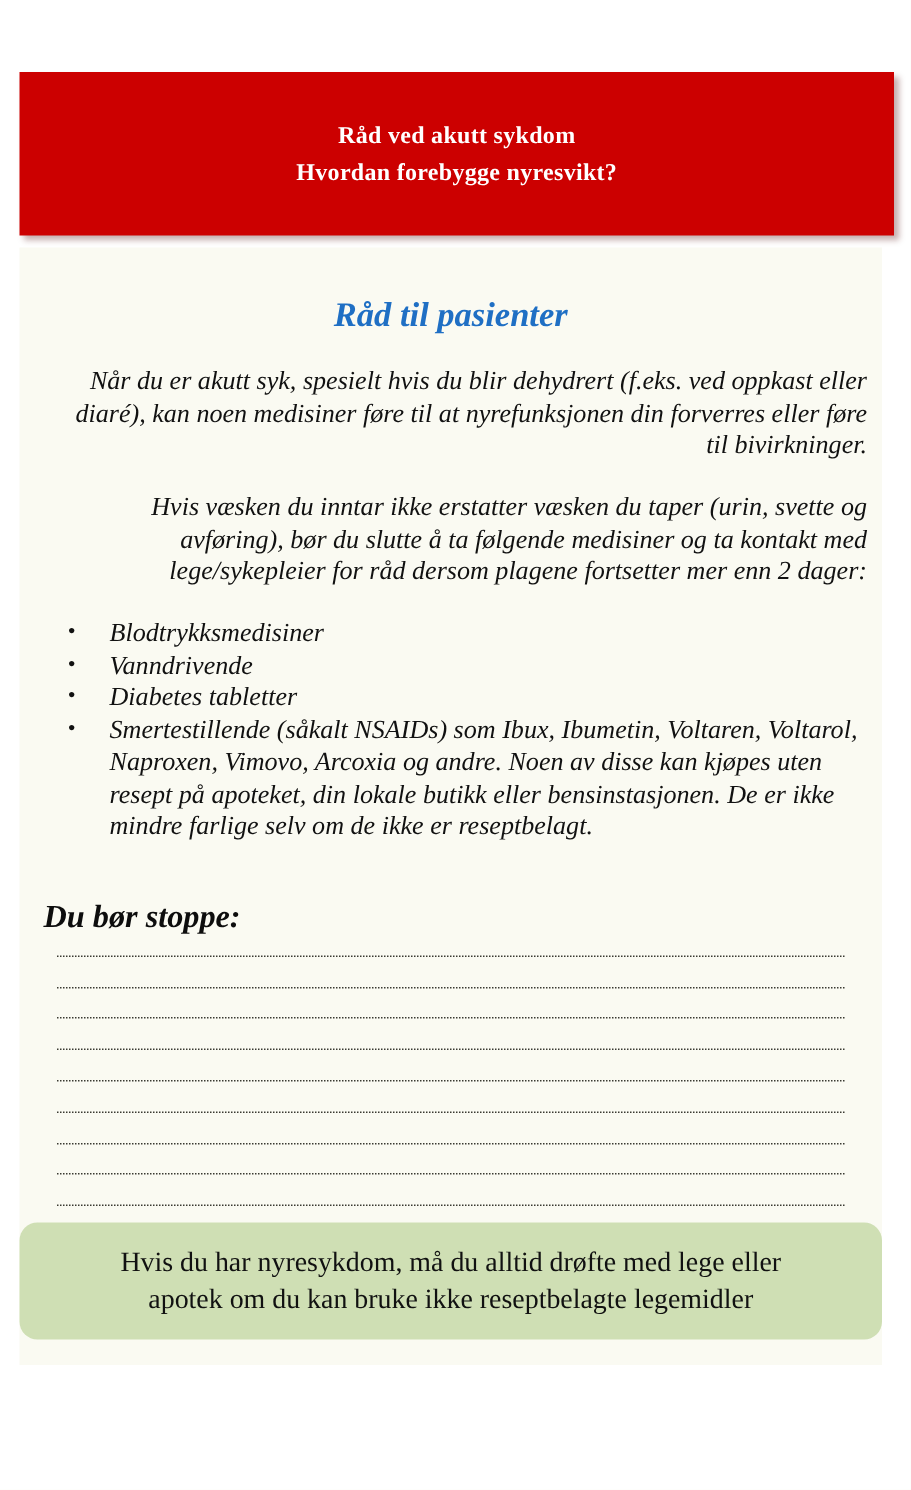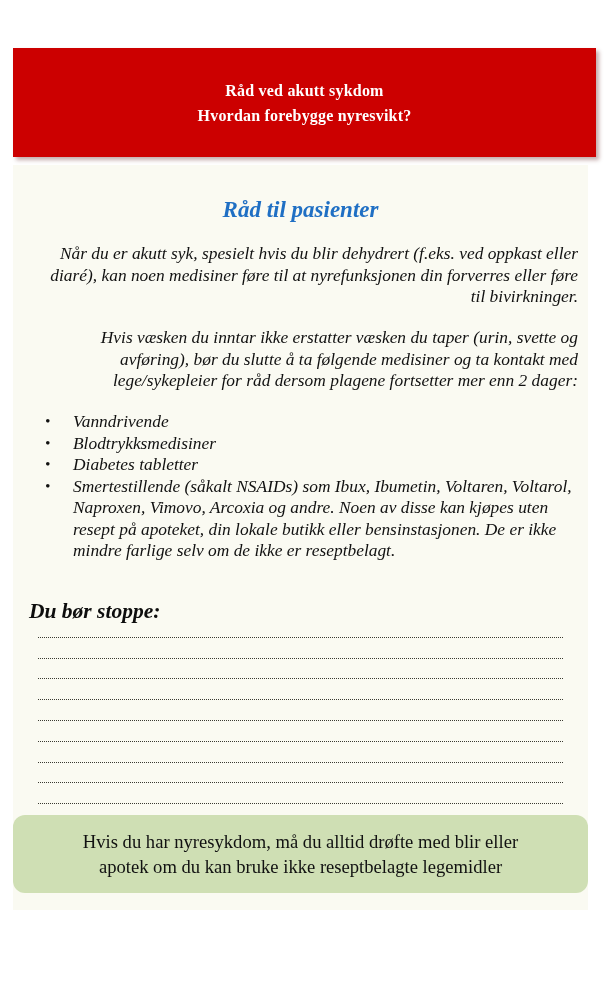--- a/index.html
+++ b/index.html
@@ -208,22 +208,22 @@
 
   <div class="content-panel">
 
     <div class="section-title">Råd til pasienter</div>
 
     <div class="body-text para-1">Når du er akutt syk, spesielt hvis du blir dehydrert (f.eks. ved oppkast eller diaré), kan noen medisiner føre til at nyrefunksjonen din forverres eller føre til bivirkninger.</div>
 
     <div class="body-text para-2">Hvis væsken du inntar ikke erstatter væsken du taper (urin, svette og avføring), bør du slutte å ta følgende medisiner og ta kontakt med lege/sykepleier for råd dersom plagene fortsetter mer enn 2 dager:</div>
 
     <ul class="bullet-list">
+      <li class="bullet-item">Blodtrykksmedisiner</li>
       <li class="bullet-item">Vanndrivende</li>
-      <li class="bullet-item">Blodtrykksmedisiner</li>
       <li class="bullet-item">Diabetes tabletter</li>
       <li class="bullet-item">Smertestillende (såkalt NSAIDs) som Ibux, Ibumetin, Voltaren, Voltarol, Naproxen, Vimovo, Arcoxia og andre. Noen av disse kan kjøpes uten resept på apoteket, din lokale butikk eller bensinstasjonen. De er ikke mindre farlige selv om de ikke er reseptbelagt.</li>
     </ul>
 
     <div class="stop-heading">Du bør stoppe:</div>
 
     <div class="dotted-lines">
       <div class="dotted-line"></div>
       <div class="dotted-line"></div>
       <div class="dotted-line"></div>
@@ -233,18 +233,18 @@
       <div class="dotted-line"></div>
       <div class="dotted-line"></div>
       <div class="dotted-line"></div>
       <div class="dotted-line"></div>
       <div class="dotted-line"></div>
     </div>
 
   </div>
 
   <div class="callout-box">
-    <div class="callout-line">Hvis du har nyresykdom, må du alltid drøfte med blir eller</div>
+    <div class="callout-line">Hvis du har nyresykdom, må du alltid drøfte med lege eller</div>
     <div class="callout-line">apotek om du kan bruke ikke reseptbelagte legemidler</div>
   </div>
 
 
 </div>
 
 </body></html>

